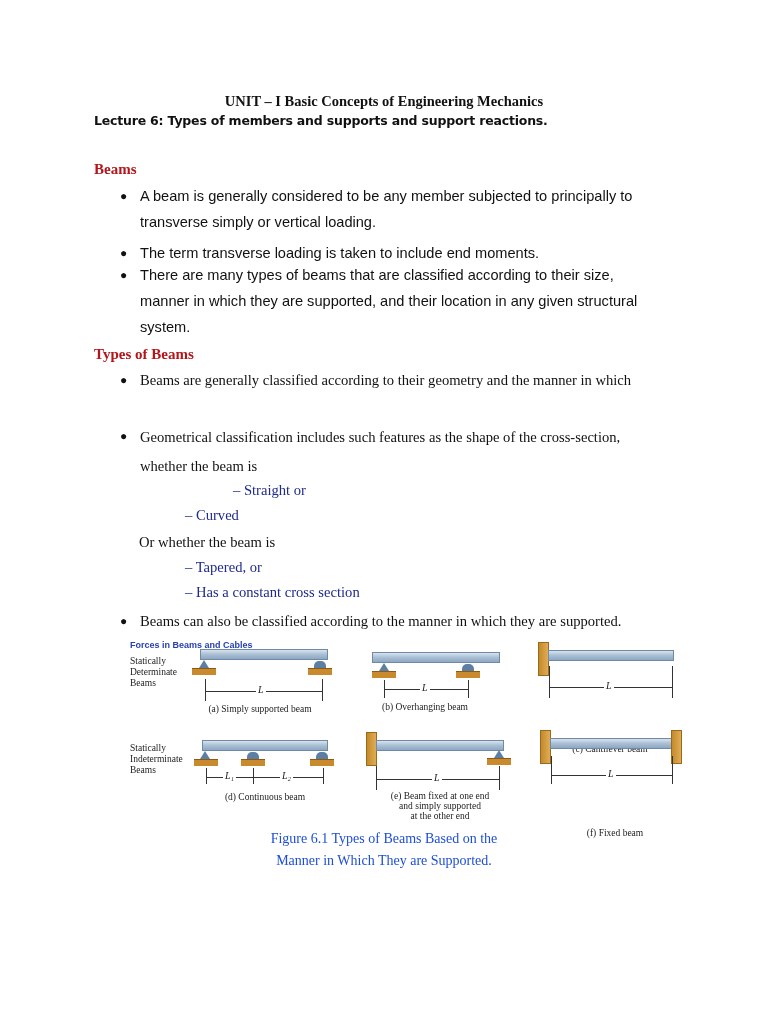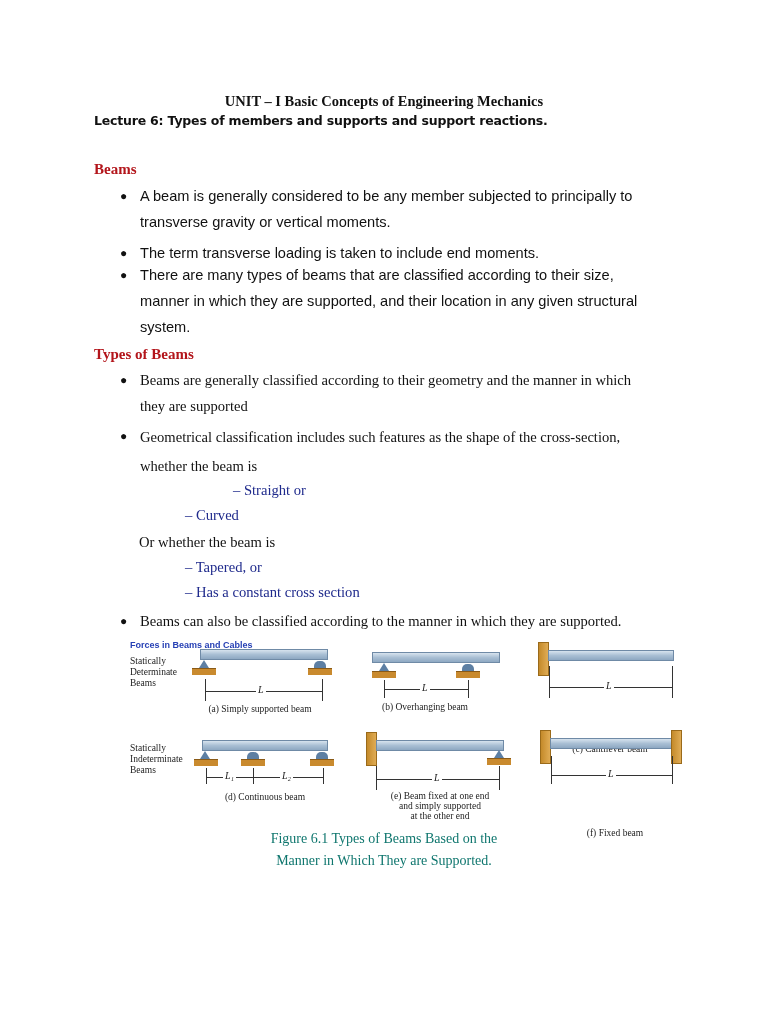--- a/index.html
+++ b/index.html
@@ -68,37 +68,37 @@
   .dim {
     position: absolute; height: 1px; background: #333;
   }
   .tick {
     position: absolute; width: 1px; background: #333;
   }
   .dimlabel {
     position: absolute; font-family: "Liberation Serif", serif; font-style: italic; font-size: 10px; color: #222; background: #fff; padding: 0 2px;
   }
   .figcap-main {
-    left: 0; width: 768px; text-align: center; font-family: "Liberation Serif", serif; font-size: 14px; color: #0f766e; line-height: 22px;
+    left: 0; width: 768px; text-align: center; font-family: "Liberation Serif", serif; font-size: 14px; color: #1d4ed8; line-height: 22px;
   }
 </style>
 </head>
 <body>
 
 <div class="abs title">UNIT – I Basic Concepts of Engineering Mechanics</div>
 <div class="abs lecture">Lecture 6: Types of members and supports and support reactions.</div>
 
 <div class="abs heading-red" style="left:94px; top:161px;">Beams</div>
 
 <div>
   <div>
     <span class="dot bullet-sans" style="top:183px;">●</span>
     <div class="btext bullet-sans" style="top:183px;">
       <div>A beam is generally considered to be any member subjected to principally to</div>
-      <div>transverse gravity or vertical moments.</div>
+      <div>transverse simply or vertical loading.</div>
     </div>
   </div>
   <div>
     <span class="dot bullet-sans" style="top:240px;">●</span>
     <div class="btext bullet-sans" style="top:240px;">
       <div>The term transverse loading is taken to include end moments.</div>
     </div>
   </div>
   <div>
     <span class="dot bullet-sans" style="top:262px;">●</span>
@@ -110,21 +110,20 @@
   </div>
 </div>
 
 <div class="abs heading-red" style="left:94px; top:346px;">Types of Beams</div>
 
 <div>
   <div>
     <span class="dot bullet-serif" style="top:367px;">●</span>
     <div class="btext bullet-serif" style="top:367px;">
       <div>Beams are generally classified according to their geometry and the manner in which</div>
-      <div>they are supported</div>
     </div>
   </div>
   <div>
     <span class="dot bullet-serif" style="top:423px;">●</span>
     <div class="btext bullet-serif" style="top:423px; line-height:29px;">
       <div>Geometrical classification includes such features as the shape of the cross-section,</div>
       <div>whether the beam is</div>
     </div>
   </div>
 </div>

